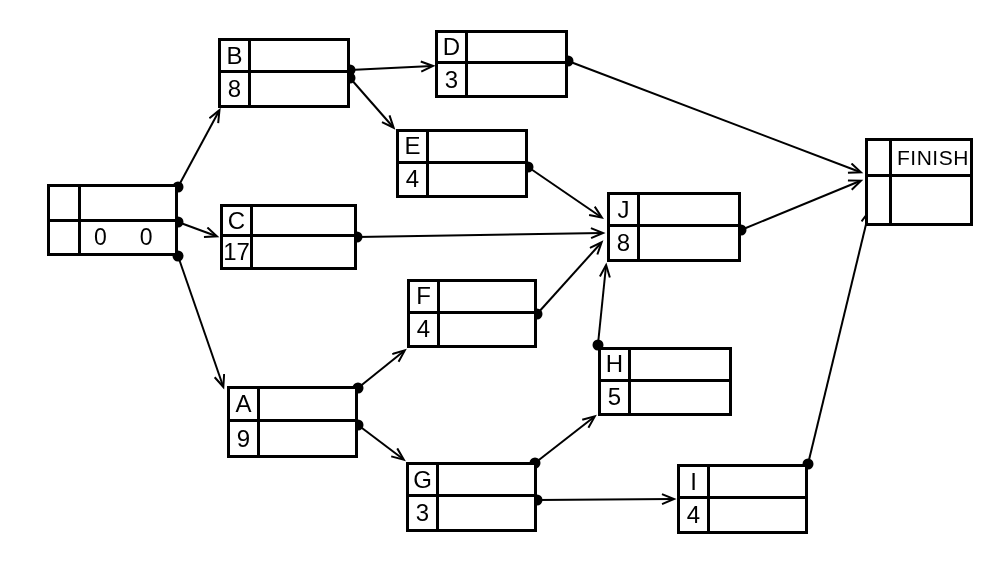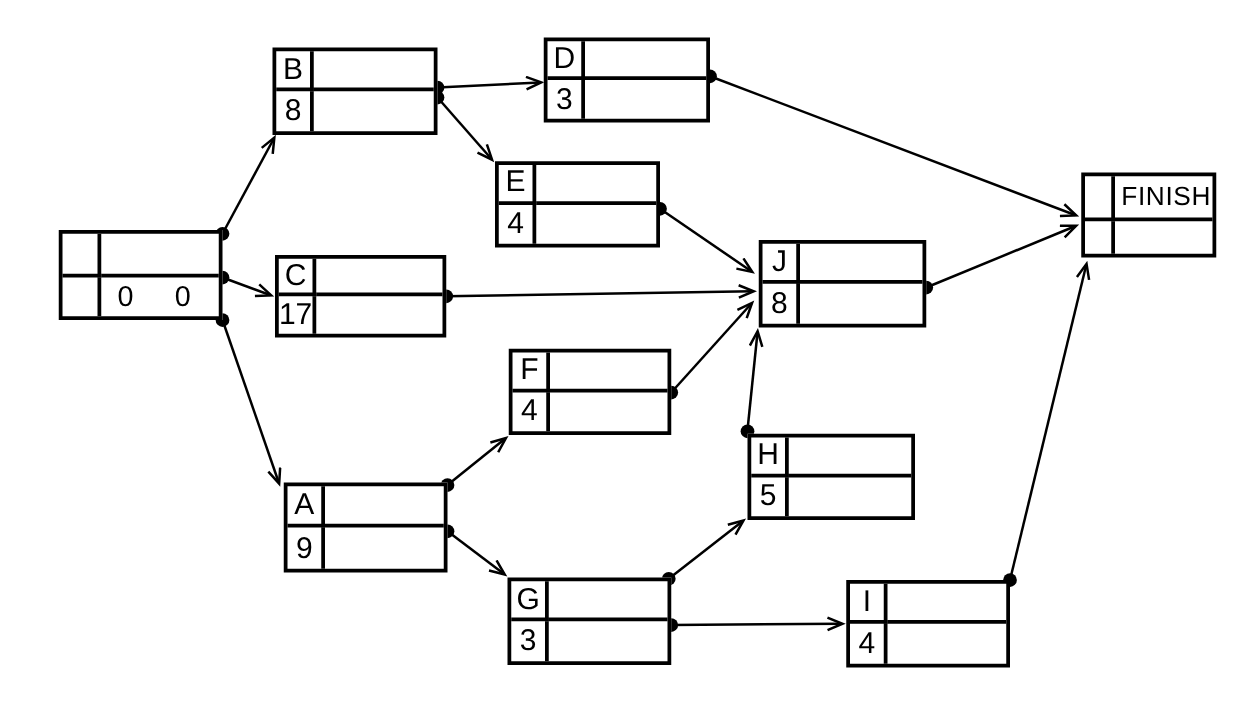--- a/index.html
+++ b/index.html
@@ -145,20 +145,20 @@
     <div class="cell"></div>
   </div>
 
   <div class="node" style="left:677px;top:464px;width:131px;height:70px;">
     <div class="cell cv ch">I</div>
     <div class="cell ch"></div>
     <div class="cell cv">4</div>
     <div class="cell"></div>
   </div>
 
-  <div class="node node-finish" style="left:865px;top:138px;width:108px;height:68px;">
+  <div class="node node-finish" style="left:865px;top:138px;width:108px;height:88px;">
     <div class="cell cv ch"></div>
     <div class="cell ch cell-finish">FINISH</div>
     <div class="cell cv"></div>
     <div class="cell"></div>
   </div>
 
 </div>
 
 </body></html>

